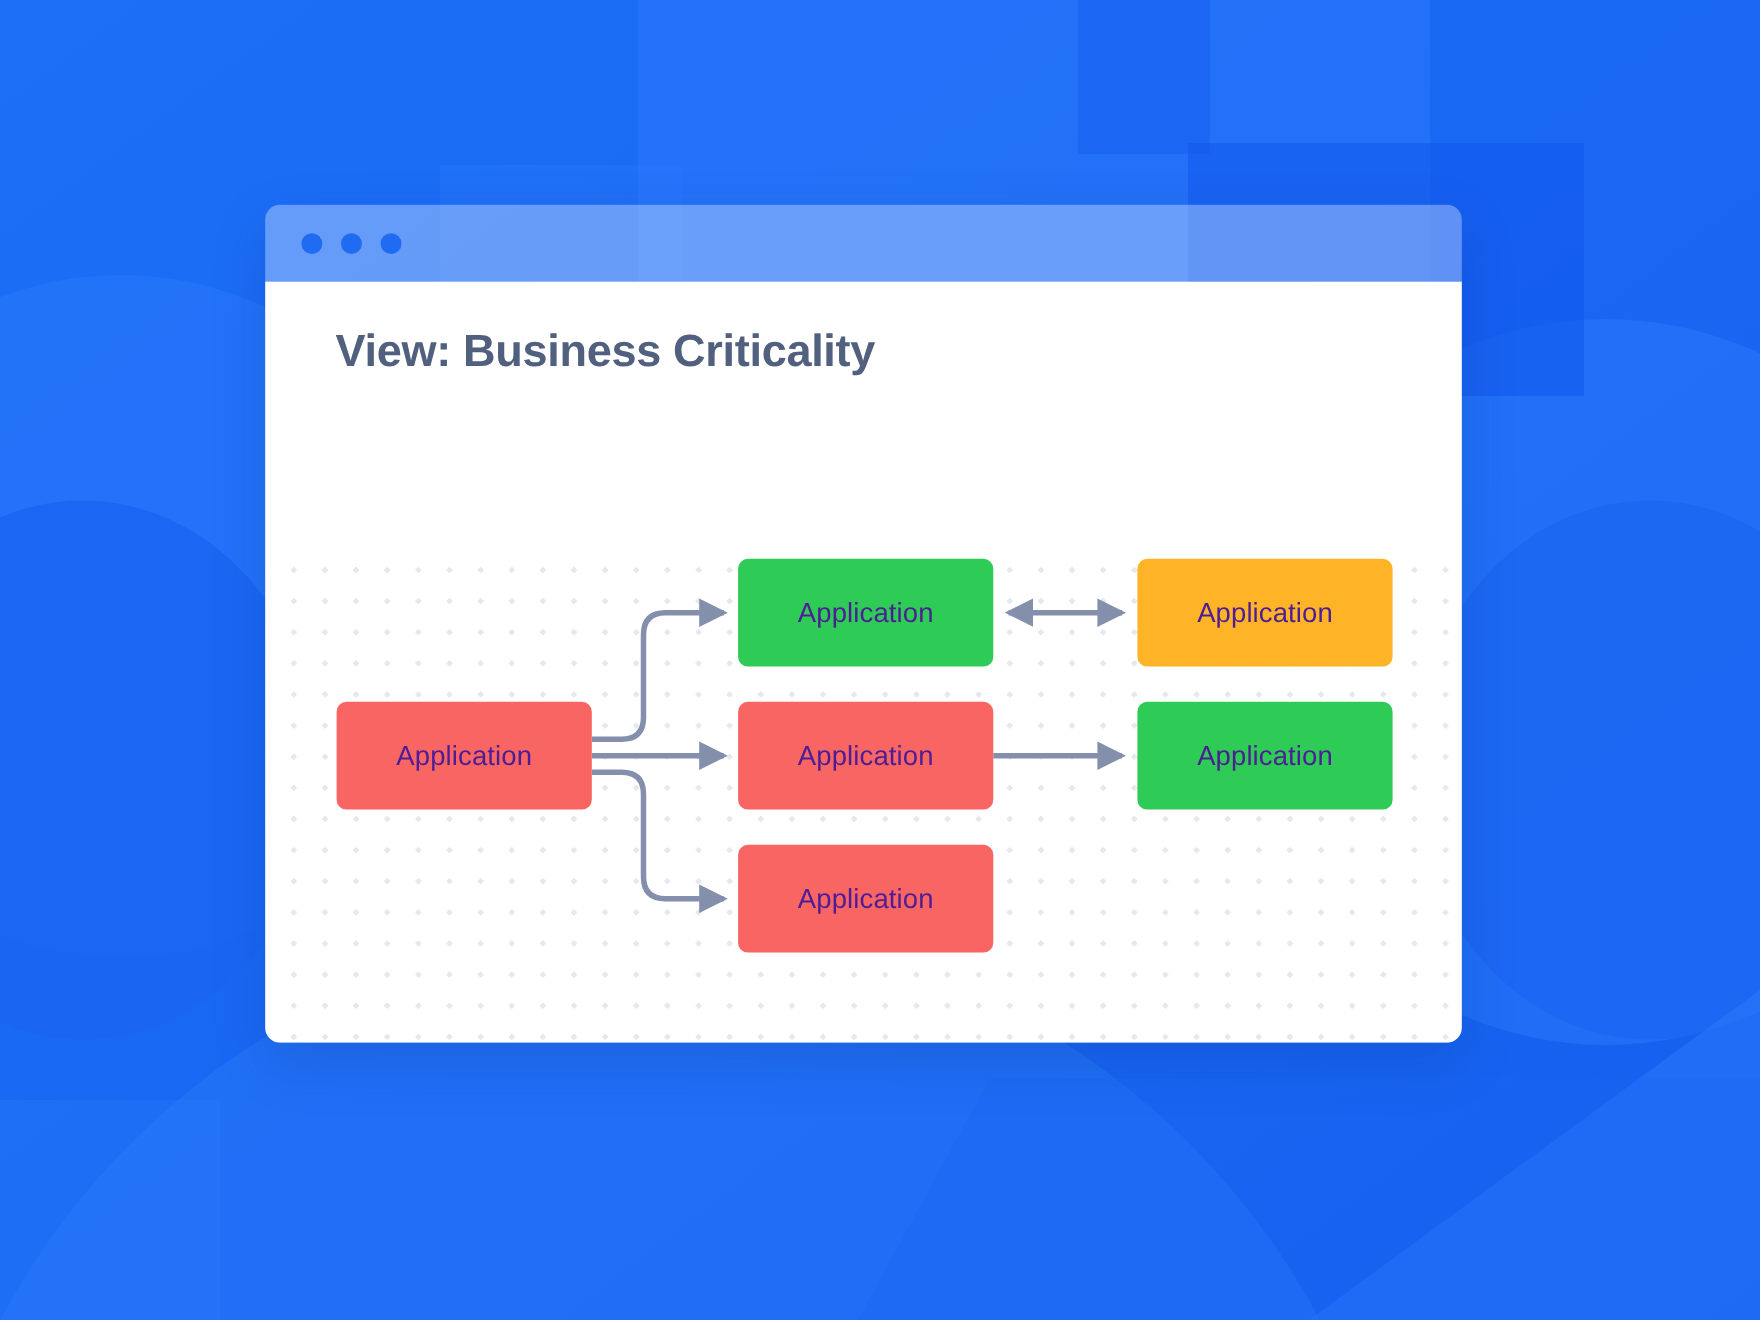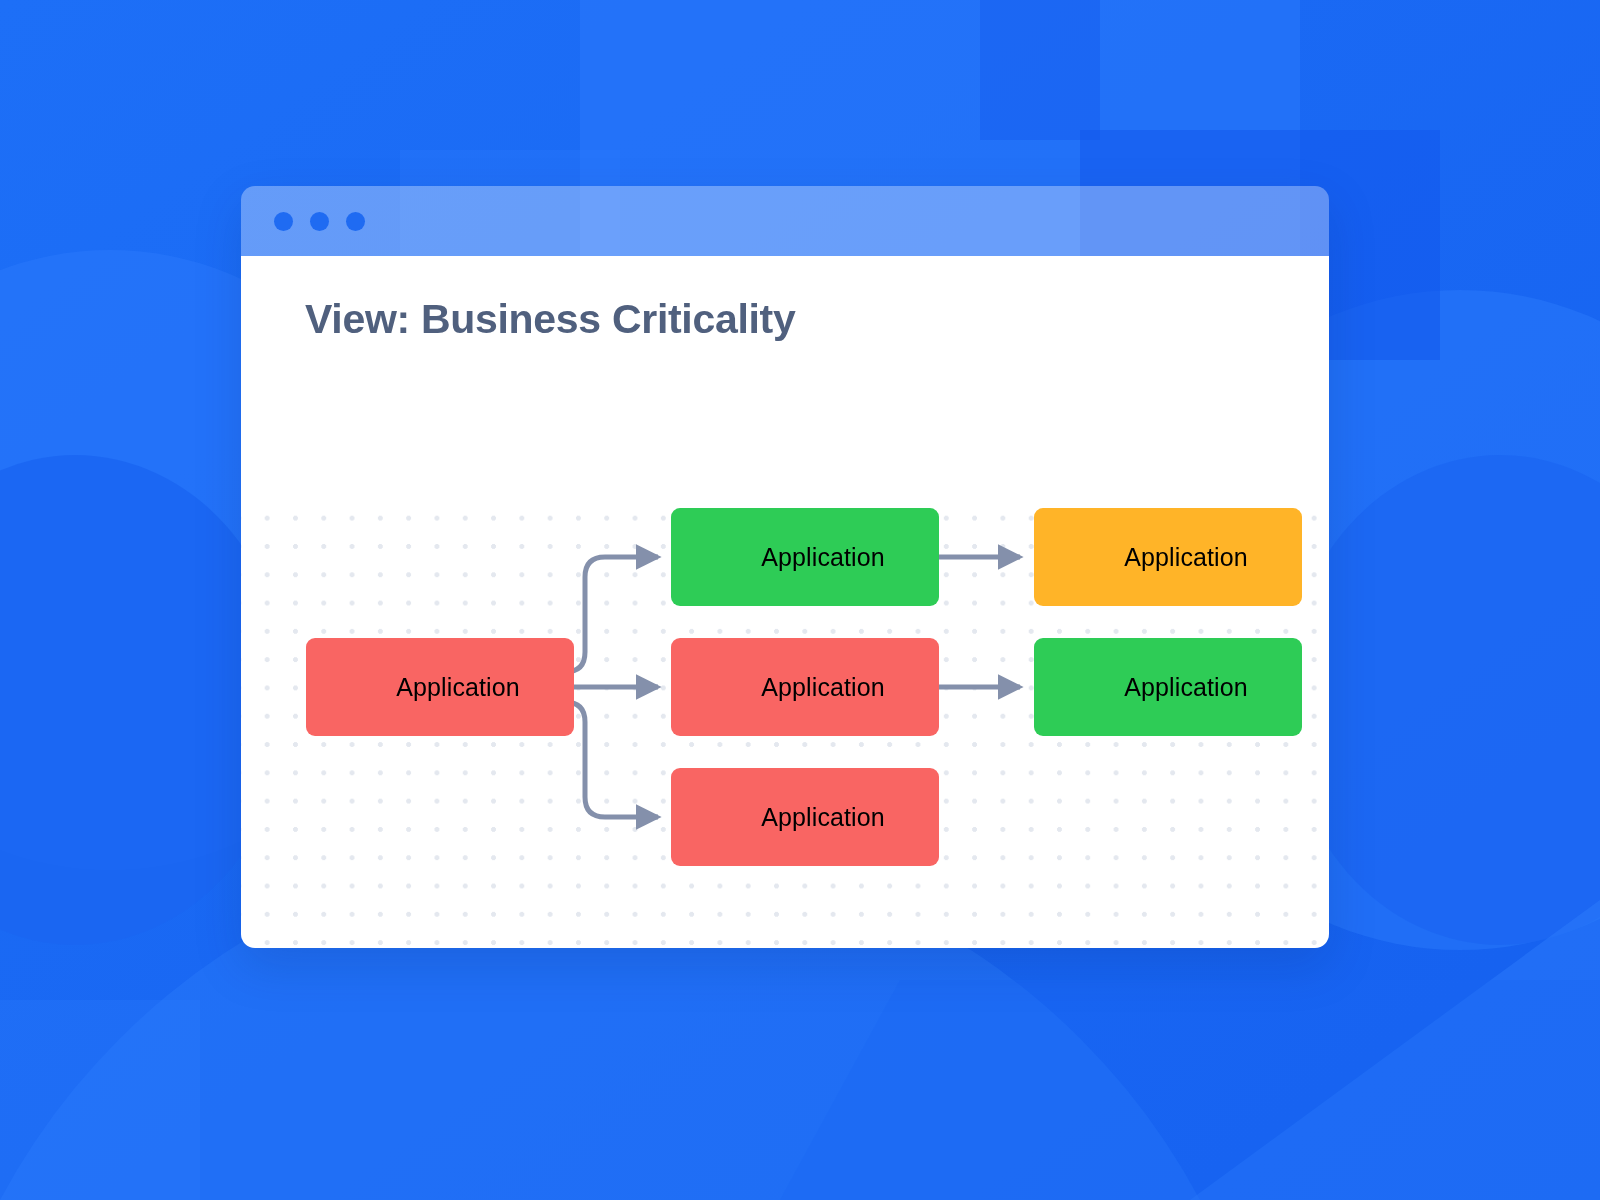--- a/index.html
+++ b/index.html
@@ -107,24 +107,23 @@
     top: 0;
     width: 1088px;
     height: 692px;
   }
   .node {
     position: absolute;
     border-radius: 9px;
     display: flex;
     align-items: center;
     justify-content: center;
-    color: #000000;
+    color: #4c1d95;
     font-size: 25px;
     letter-spacing: .1px;
-    padding-left: 36px;
   }
   .edges { position: absolute; left: 0; top: 0; }
 </style>
 </head>
 <body>
 
 <div id="stage">
 
   <div class="bg-layer">
     <svg class="bg-svg" width="1600" height="1200" viewBox="0 0 1600 1200">

